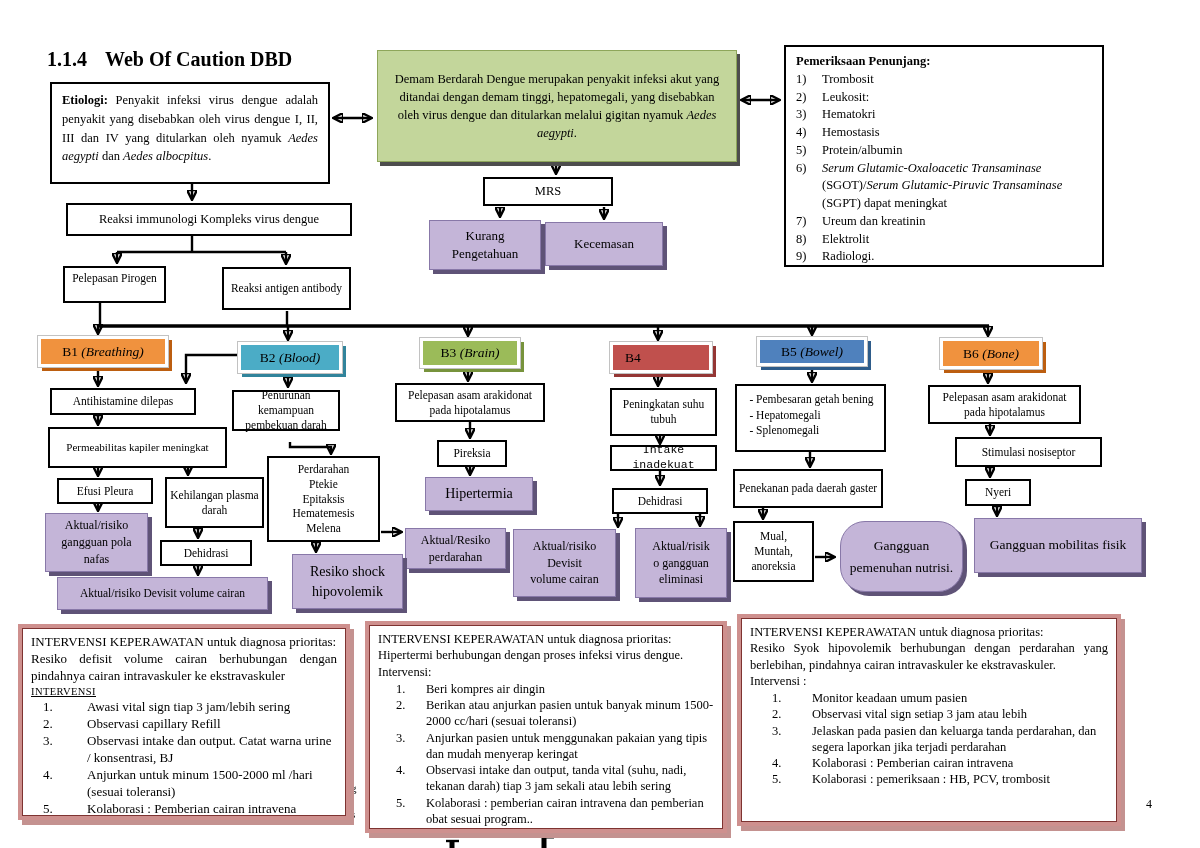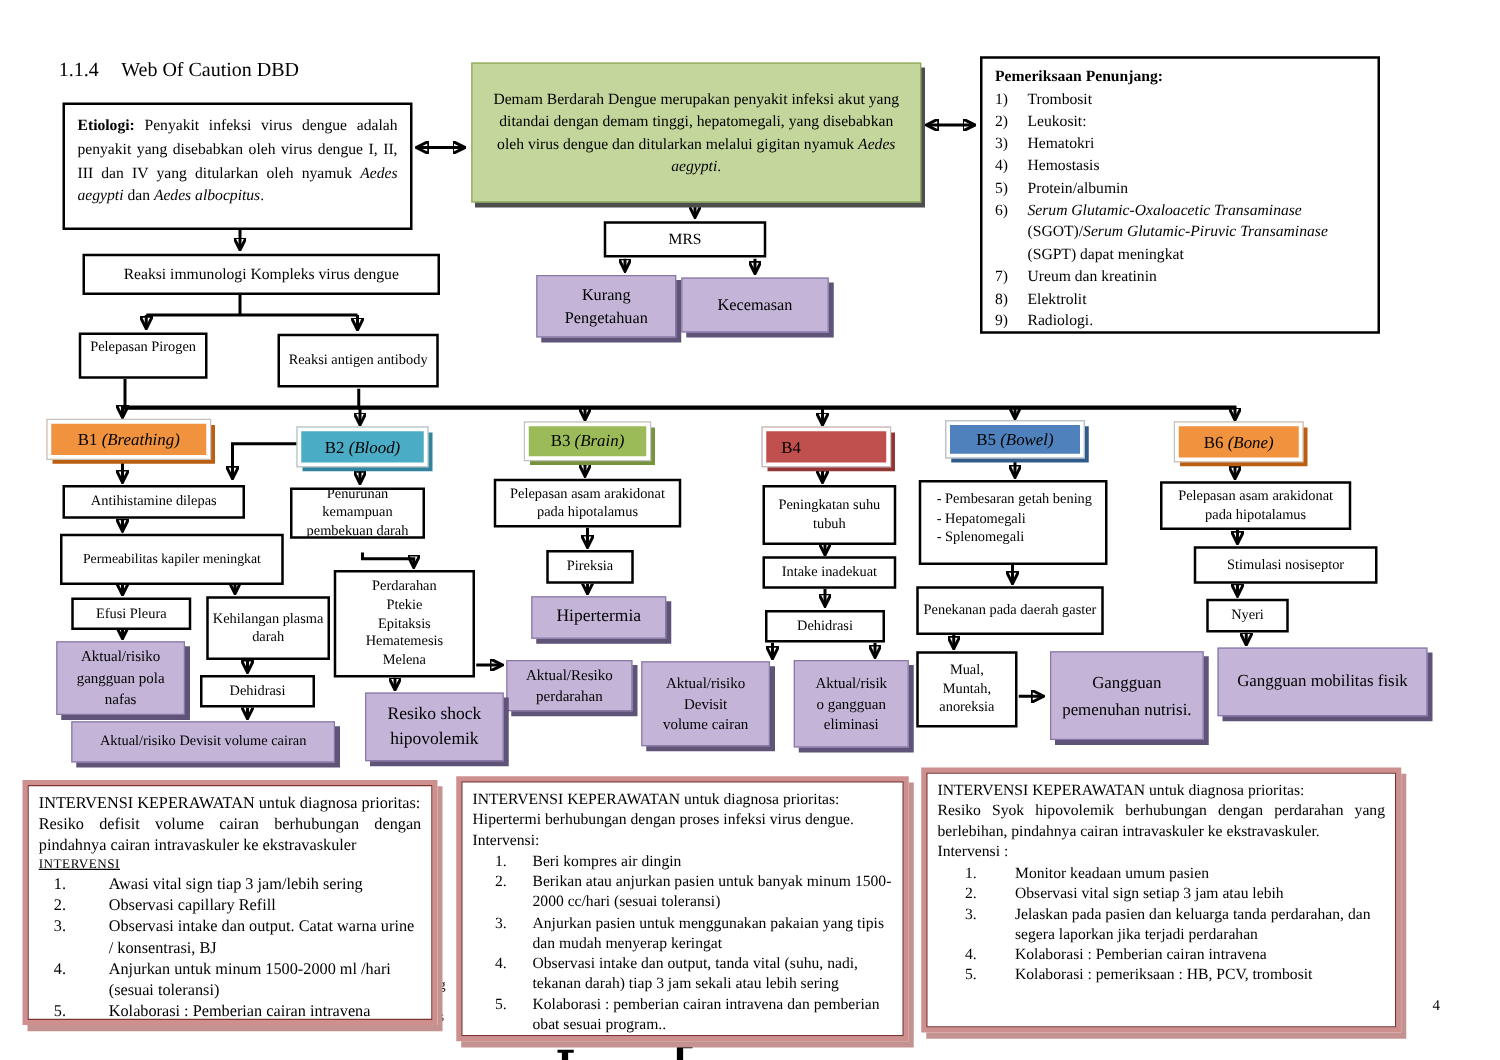--- a/index.html
+++ b/index.html
@@ -3,21 +3,21 @@
 <meta charset="utf-8">
 <style>
   html,body{margin:0;padding:0;background:#fff;}
   .canvas{position:relative;width:1200px;height:848px;background:#fff;overflow:hidden;
           font-family:"Liberation Serif","DejaVu Serif",serif;color:#000;}
   .connectors{position:absolute;left:0;top:0;pointer-events:none;}
   .connectors line,.connectors path{stroke:#000;stroke-width:2.4;fill:none;}
   .connectors .thick{stroke-width:3.4;}
   .connectors .stub{stroke-width:5;}
   .abs{position:absolute;box-sizing:border-box;}
-  .title{font-size:16px;font-weight:normal;}
+  .title{font-size:20px;font-weight:bold;}
   .node{background:#fff;border:2px solid #000;display:flex;align-items:center;justify-content:center;
         text-align:center;font-size:11.5px;line-height:1.3;padding:2px 2px;}
   .node.heavy{border-width:2.5px;}
   .node.clip{overflow:hidden;align-items:flex-start;padding-top:3px;}
   .purple{background:var(--purple-fill,#C4B5D8);border:1px solid var(--purple-border,#8878A8);
           box-shadow:4px 4px 0 var(--purple-shadow,#5F5377);display:flex;align-items:center;
           justify-content:center;text-align:center;font-size:12px;line-height:1.4;padding:2px 6px;}
   .greenbox{background:var(--green-fill,#C3D69B);border:1px solid var(--green-border,#8EA65A);
             box-shadow:3px 4px 0 var(--green-shadow,#4D4D4D);display:flex;align-items:center;
             justify-content:center;text-align:center;font-size:12.5px;line-height:1.45;padding:6px 16px;}
@@ -215,41 +215,41 @@
 Hematemesis
 Melena</div>
   <div class="abs purple" style="left:405px;top:528px;width:101px;height:41px;">Aktual/Resiko perdarahan</div>
   <div class="abs purple" style="left:292px;top:554px;width:111px;height:55px;font-size:14px;">Resiko shock hipovolemik</div>
 
   <div class="abs node" style="left:395px;top:383px;width:150px;height:39px;">Pelepasan asam arakidonat pada hipotalamus</div>
   <div class="abs node" style="left:437px;top:440px;width:70px;height:27px;">Pireksia</div>
   <div class="abs purple" style="left:425px;top:477px;width:108px;height:34px;font-size:14px;">Hipertermia</div>
 
   <div class="abs node heavy" style="left:610px;top:388px;width:107px;height:48px;">Peningkatan suhu tubuh</div>
-  <div class="abs node heavy" style="left:610px;top:445px;width:107px;height:26px;">Intake inadekuat</div>
+  <div class="abs node heavy" style="left:610px;top:445px;width:107px;height:26px;font-family:Liberation Mono, monospace;">Intake inadekuat</div>
   <div class="abs node heavy" style="left:612px;top:488px;width:96px;height:26px;">Dehidrasi</div>
   <div class="abs purple pre" style="left:513px;top:529px;width:103px;height:68px;">Aktual/risiko
 Devisit
 volume cairan</div>
   <div class="abs purple pre" style="left:635px;top:528px;width:92px;height:70px;">Aktual/risik
 o gangguan
 eliminasi</div>
 
   <div class="abs node" style="left:735px;top:384px;width:151px;height:68px;align-items:flex-start;padding:6px 8px;">
     <span class="hang">
       <div>- Pembesaran getah bening</div>
       <div>- Hepatomegali</div>
       <div>- Splenomegali</div>
     </span>
   </div>
   <div class="abs node" style="left:733px;top:469px;width:150px;height:39px;">Penekanan pada daerah gaster</div>
   <div class="abs node pre heavy" style="left:733px;top:521px;width:81px;height:61px;">Mual,
 Muntah,
 anoreksia</div>
-  <div class="abs purple" style="left:840px;top:521px;width:123px;height:71px;font-size:13.5px;line-height:1.6;">Gangguan pemenuhan nutrisi.</div>
+  <div class="abs purple" style="left:840px;top:521px;width:123px;height:71px;font-size:13.5px;line-height:1.6;border-radius:25px;">Gangguan pemenuhan nutrisi.</div>
 
   <div class="abs node" style="left:928px;top:385px;width:153px;height:39px;">Pelepasan asam arakidonat pada hipotalamus</div>
   <div class="abs node" style="left:927px;top:437px;width:147px;height:30px;margin-left:28px;">Stimulasi nosiseptor</div>
   <div class="abs node" style="left:965px;top:479px;width:66px;height:27px;">Nyeri</div>
   <div class="abs purple" style="left:974px;top:518px;width:168px;height:55px;font-size:13.5px;line-height:1.5;">Gangguan mobilitas fisik</div>
 
   <span class="stray" style="left:351px;top:782px;">g</span>
   <span class="stray" style="left:351px;top:808px;">s</span>
 
   <div class="abs ivbox iv v1" style="left:18px;top:624px;width:332px;height:196px;">

